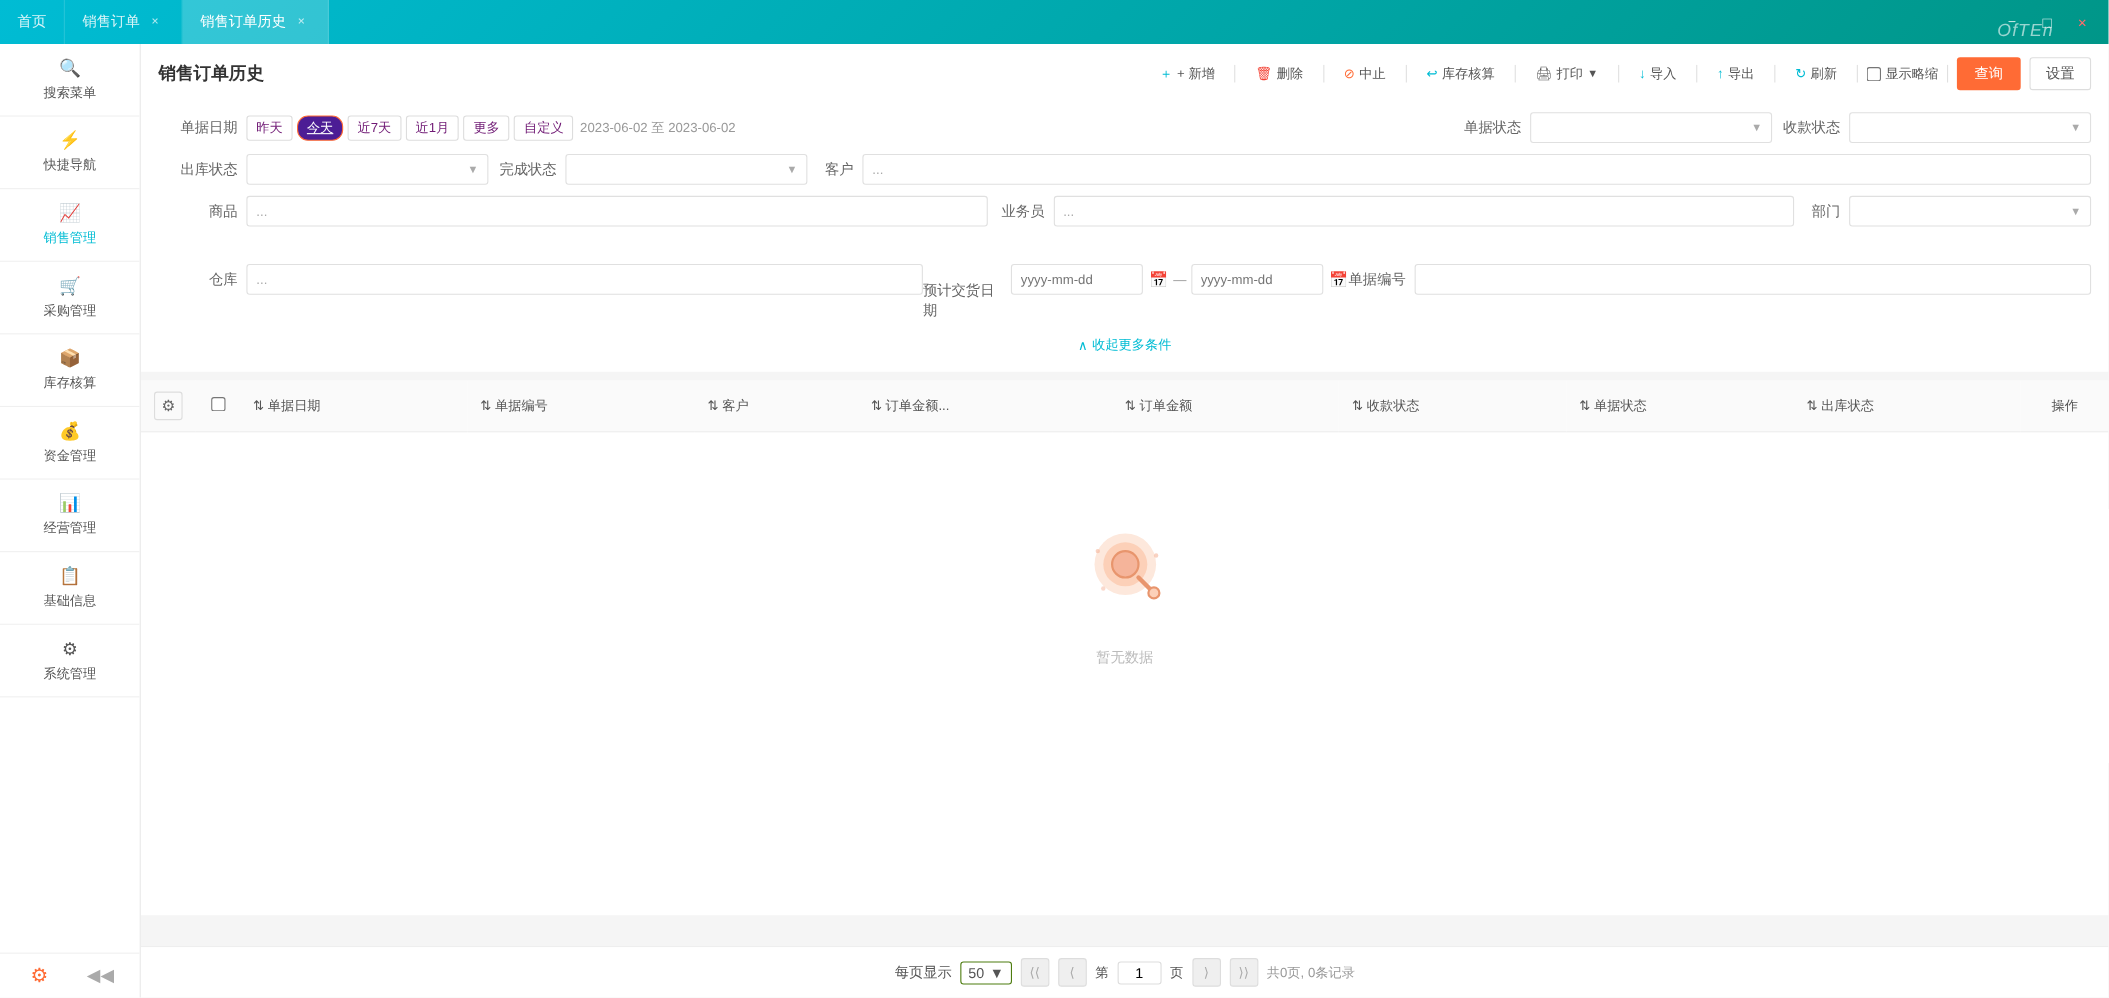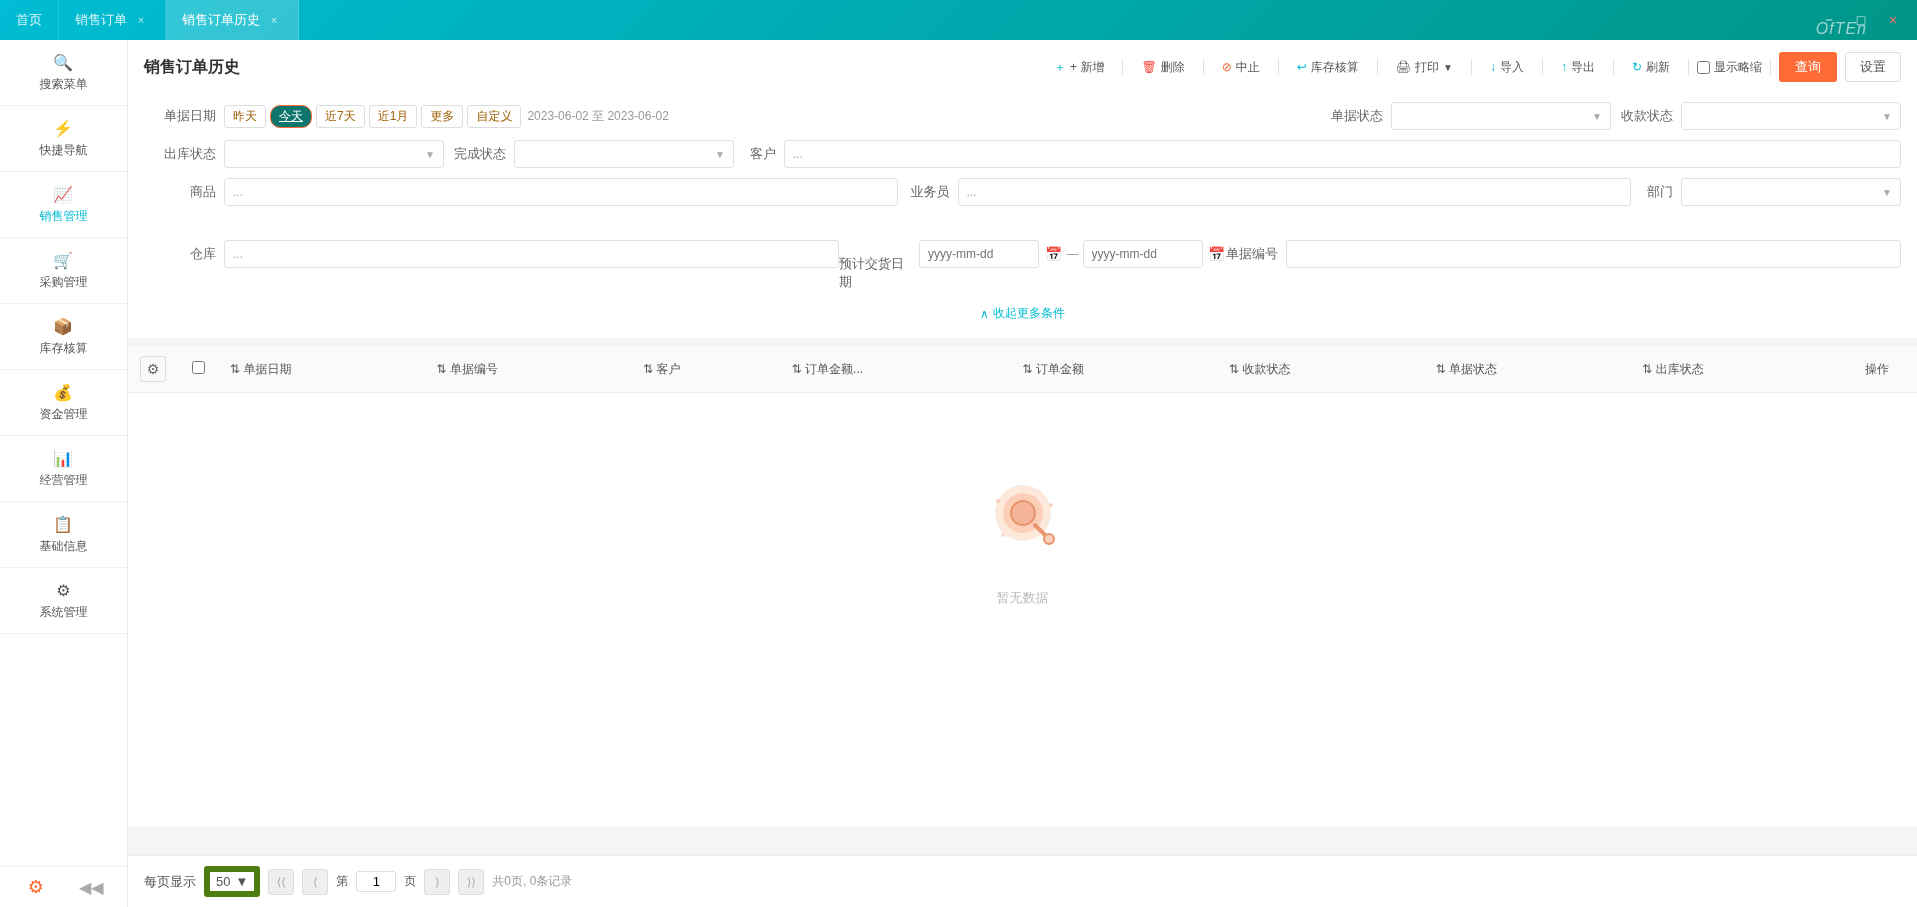--- a/index.html
+++ b/index.html
@@ -210,26 +210,26 @@
     .date-btn-group {
       display: flex;
       align-items: center;
       gap: 4px;
     }
     .date-btn {
       padding: 2px 8px;
       border: 1px solid #ddd;
       border-radius: 3px;
       background: #fff;
-      color: #a16207;
+      color: #701a75;
       cursor: pointer;
       font-size: 12px;
     }
     .date-btn.active {
-      background: #0f766e;
+      background: #4c1d95;
       color: #fff;
       border-color: #ff6b35;
       border-radius: 10px;
       text-decoration: underline;
     }
     .date-range-text {
       font-size: 12px;
       color: #999;
     }
     .filter-select {
@@ -332,33 +332,33 @@
     }
     .empty-icon {
       width: 100px;
       height: 100px;
     }
 
     
     .pagination-bar {
       display: flex;
       align-items: center;
-      justify-content: flex-start;
+      justify-content: center;
       padding: 10px 16px;
       background: #fff;
       border-top: 1px solid #eee;
       gap: 8px;
       font-size: 13px;
       color: #555;
       margin-top: 28px;
     }
     .page-size-select {
       display: flex;
       align-items: center;
-      border: 6px solid #4d7c0f;
+      border: 1px solid #4d7c0f;
       border-radius: 3px;
       padding: 2px 6px;
       gap: 5px;
       cursor: pointer;
     }
     .page-nav-btn {
       width: 26px;
       height: 26px;
       display: flex;
       align-items: center;

